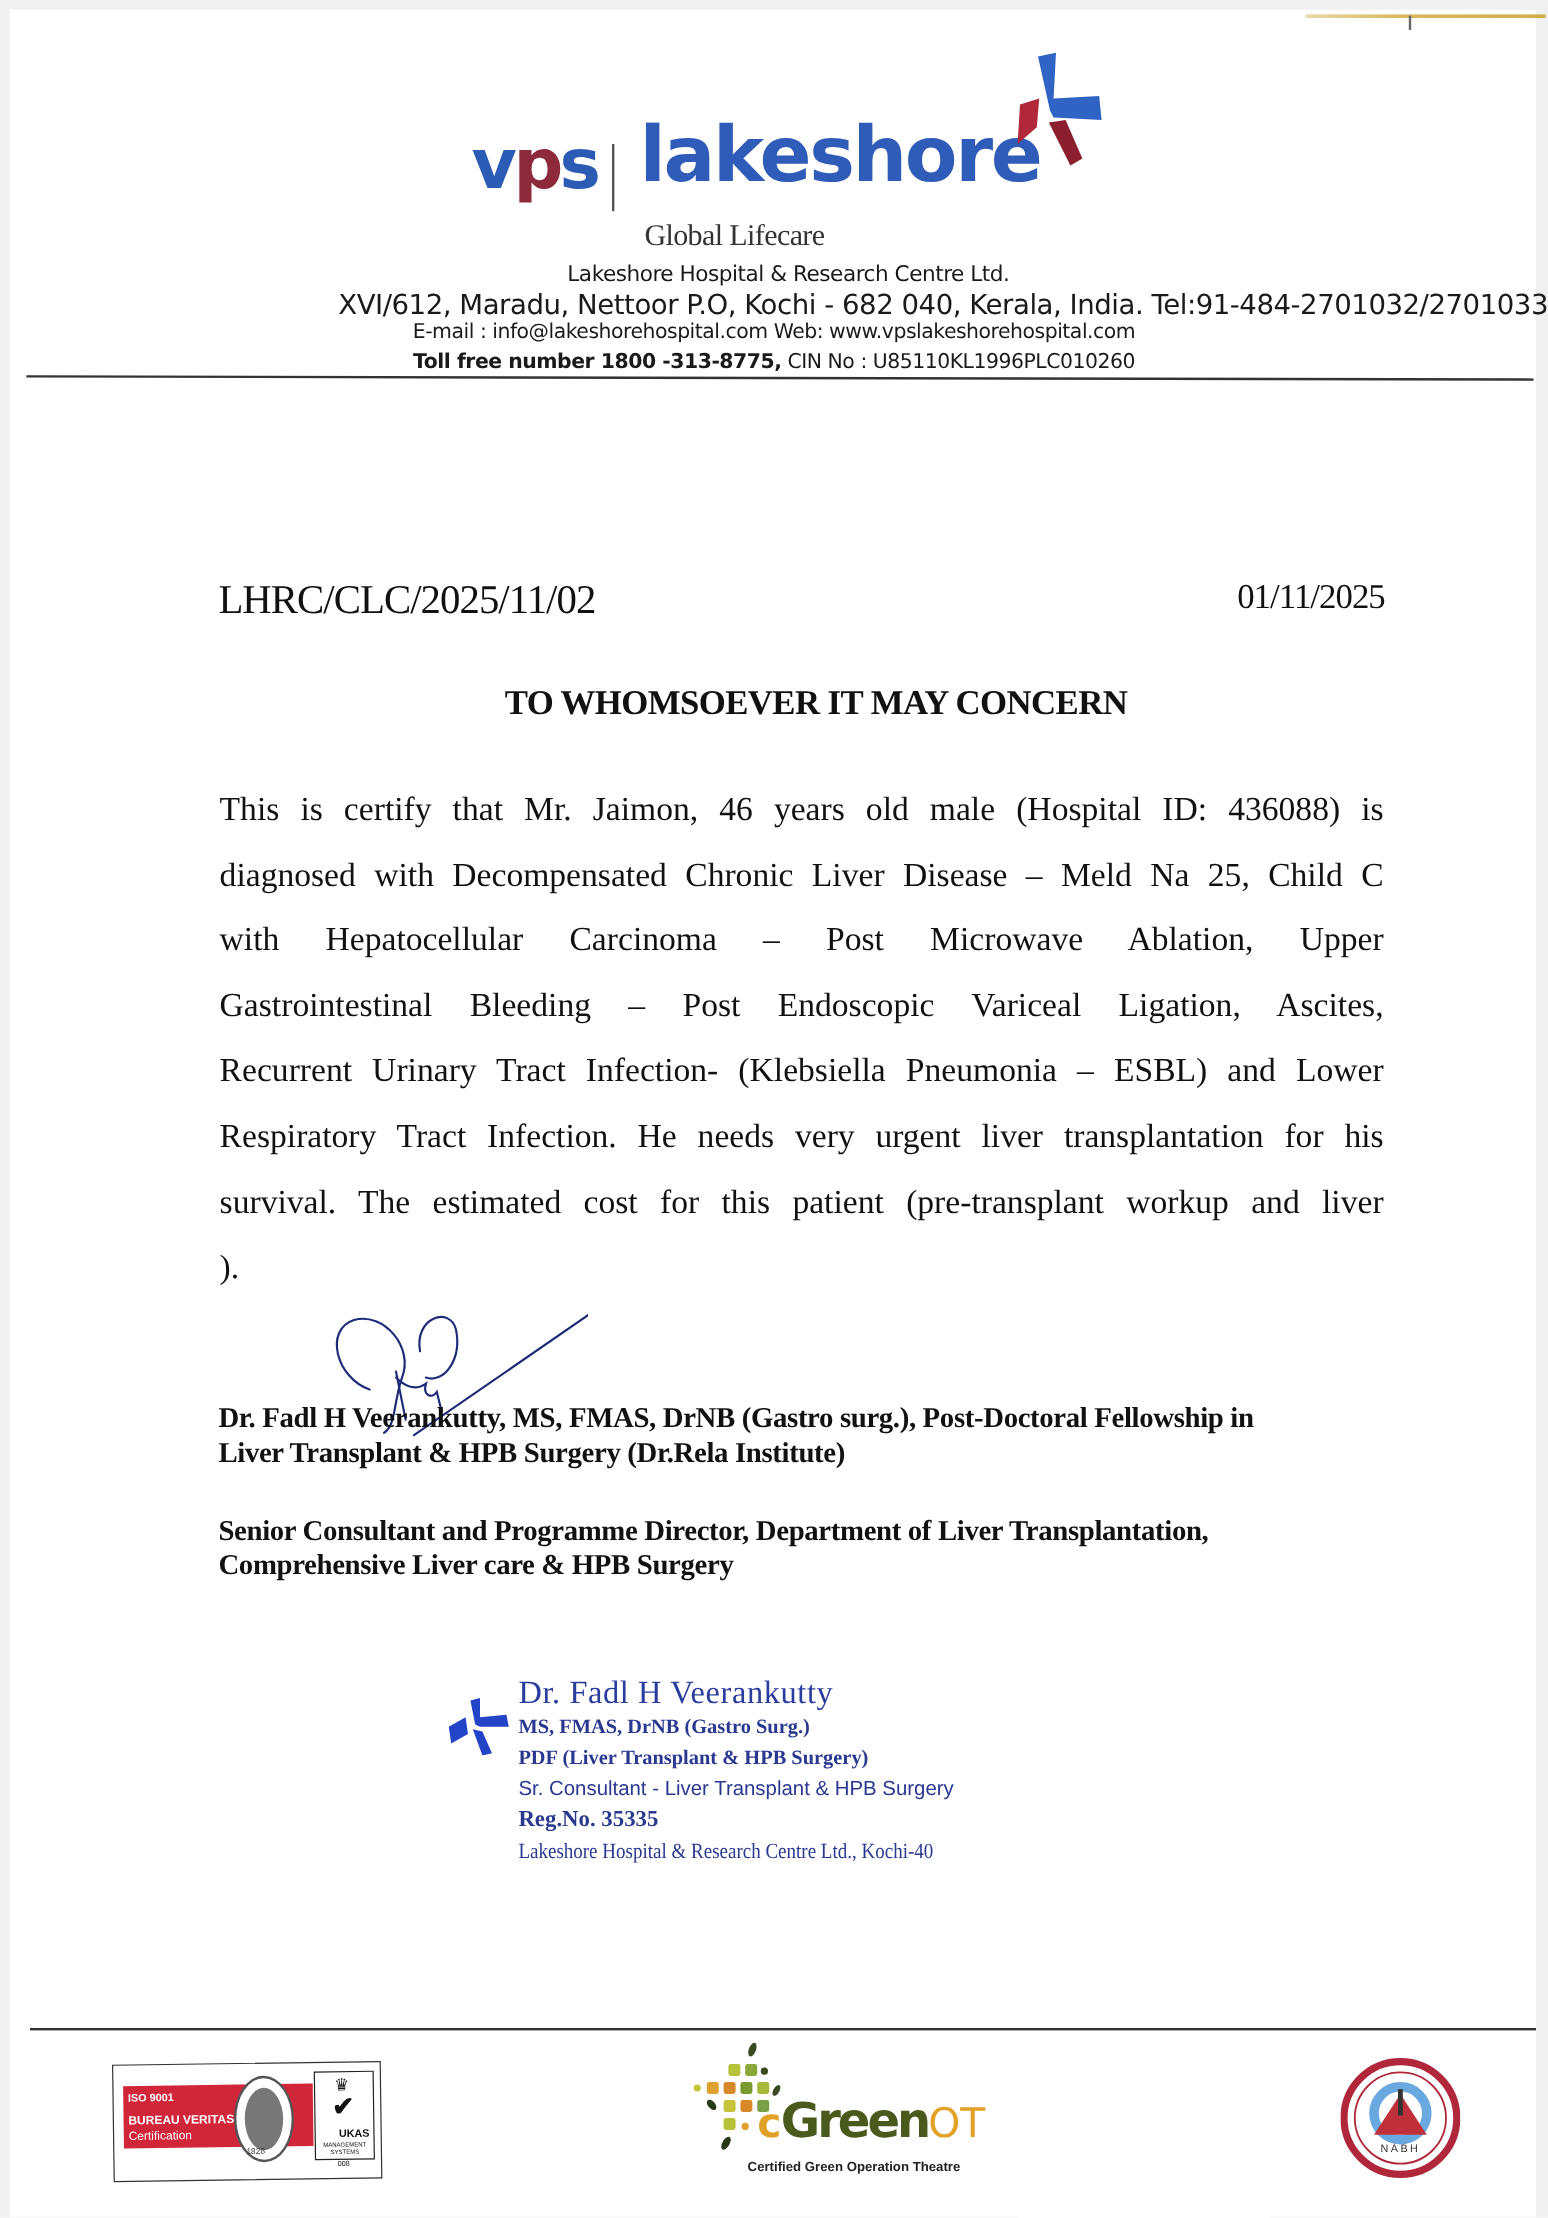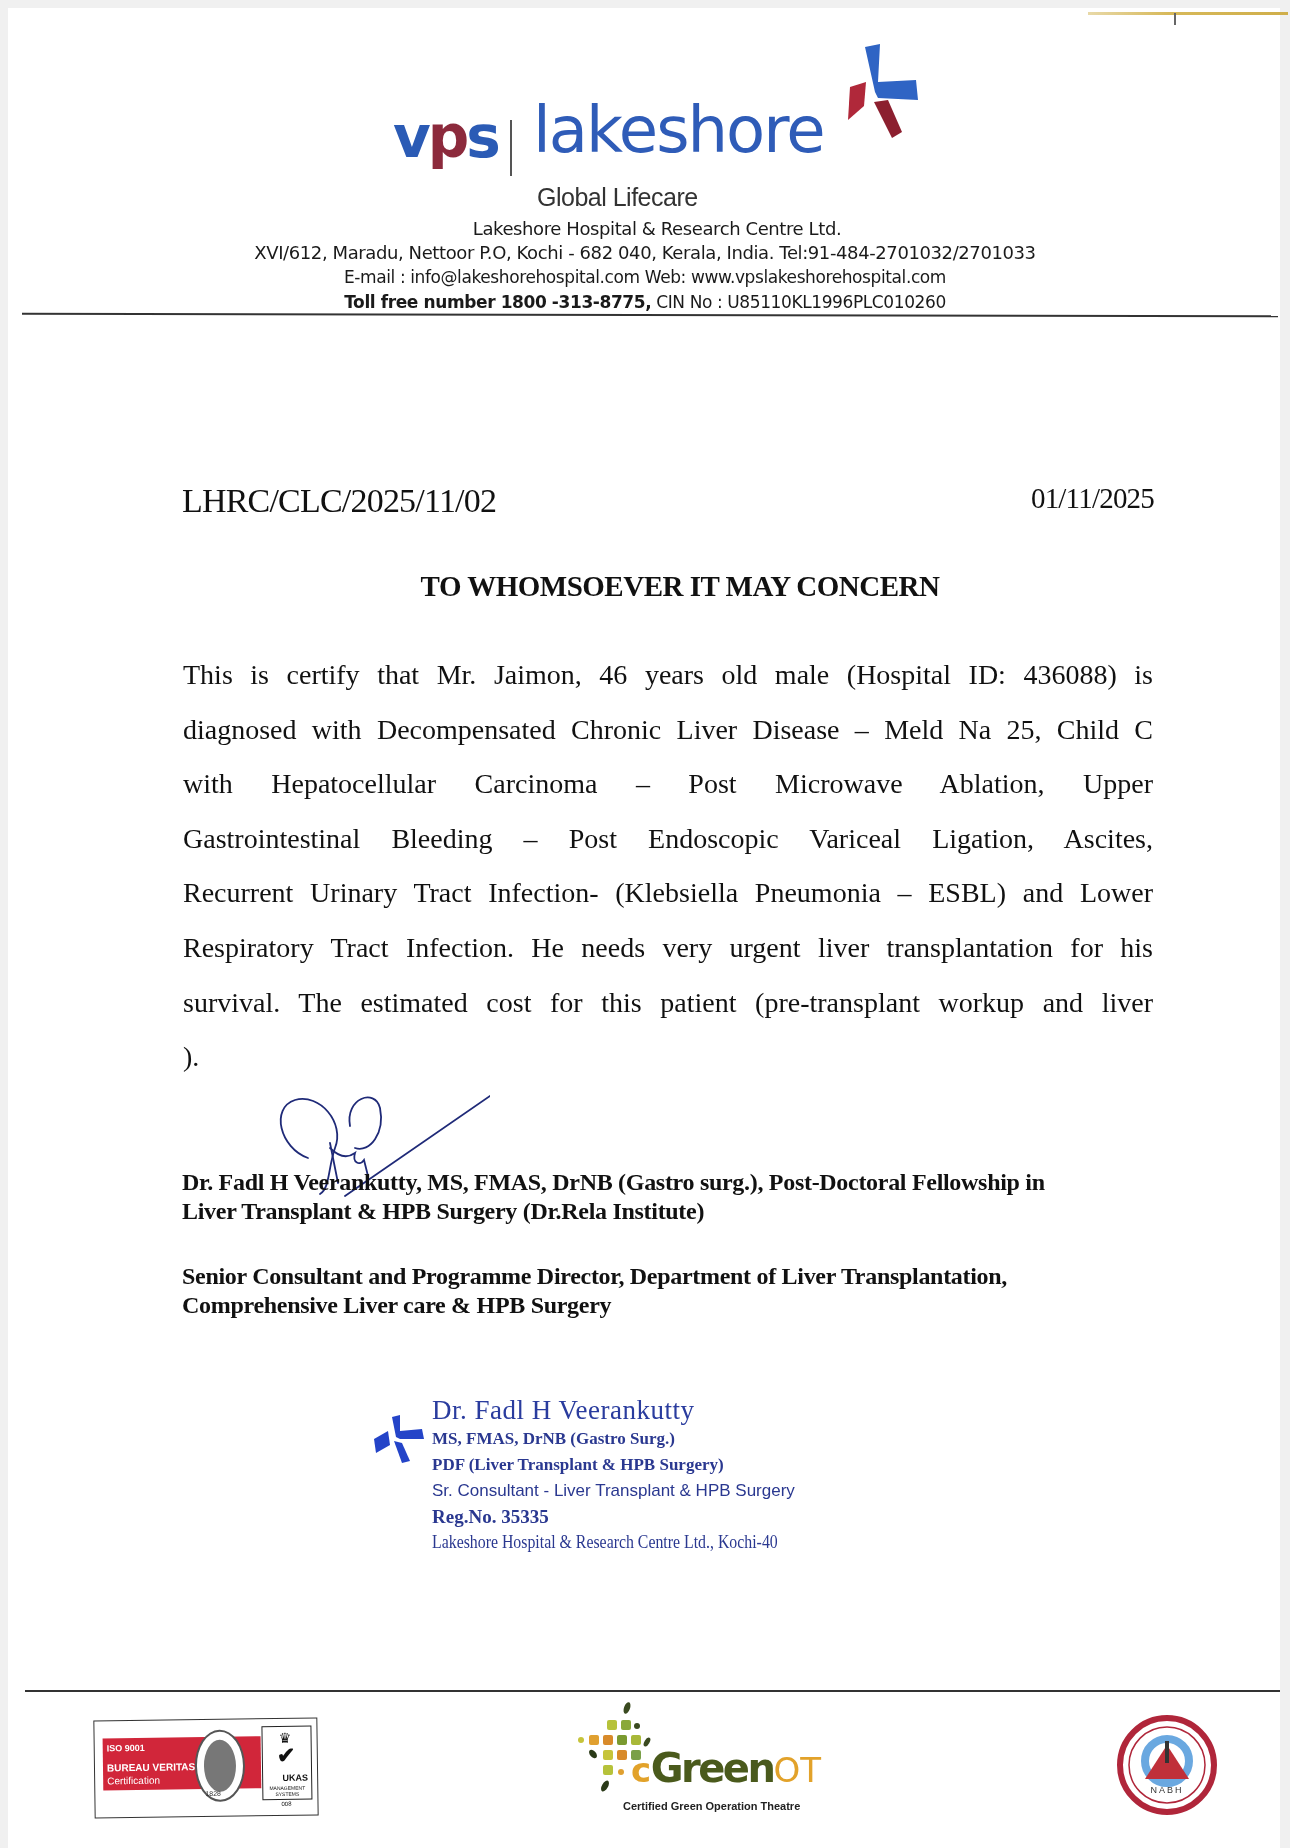--- a/index.html
+++ b/index.html
@@ -25,34 +25,34 @@
   .logo { position: absolute; left: 0; top: 0; width: 1290px; height: 200px; }
   .logo-vps {
     position: absolute; left: 393px; top: 108px;
     font-family: "DejaVu Sans", sans-serif; font-weight: bold; font-size: 58px;
     letter-spacing: -3px; color: #2b5bb5; line-height: 1;
   }
   .logo-vps .p { color: #8c2a3c; }
   .logo-sep { position: absolute; left: 510px; top: 120px; width: 2px; height: 56px; background: #555; }
   .logo-lake {
     position: absolute; left: 533px; top: 98px;
-    font-family: "DejaVu Sans", sans-serif; font-weight: normal; font-size: 64px;
+    font-family: "DejaVu Sans", sans-serif; font-weight: bold; font-size: 64px;
     letter-spacing: -2px; color: #2f5cb8; line-height: 1;
   }
   .logo-cross { position: absolute; left: 820px; top: 42px; width: 100px; height: 100px; }
   .logo-sub {
     position: absolute; left: 537px; top: 183px;
-    font-family: Liberation Sans, sans-serif; font-size: 25px; color: #333; letter-spacing: -0.5px;
+    font-family: Liberation Serif, serif; font-size: 25px; color: #333; letter-spacing: -0.5px;
   }
   .lh-line {
     position: absolute; left: 0; width: 1290px; text-align: center;
     font-family: "DejaVu Sans", sans-serif; color: #1a1a1a; letter-spacing: -0.4px;
   }
   .lh-company { top: 218px; font-size: 18px; padding-left: 12px; }
-  .lh-address { top: 242px; font-size: 18px; }
+  .lh-address { top: 242px; font-size: 23px; text-align: right; }
   .lh-contact { top: 267px; font-size: 17px; }
   .lh-toll { top: 292px; font-size: 17px; }
   .lh-toll b { font-weight: bold; }
   .header-rule {
     position: absolute; left: 22px; top: 314px; width: 1256px; height: 2px;
     background: #333; transform: rotate(0.12deg);
   }
 
   
   .ref { position: absolute; left: 182px; top: 482px; font-size: 34px; letter-spacing: -0.8px; }

